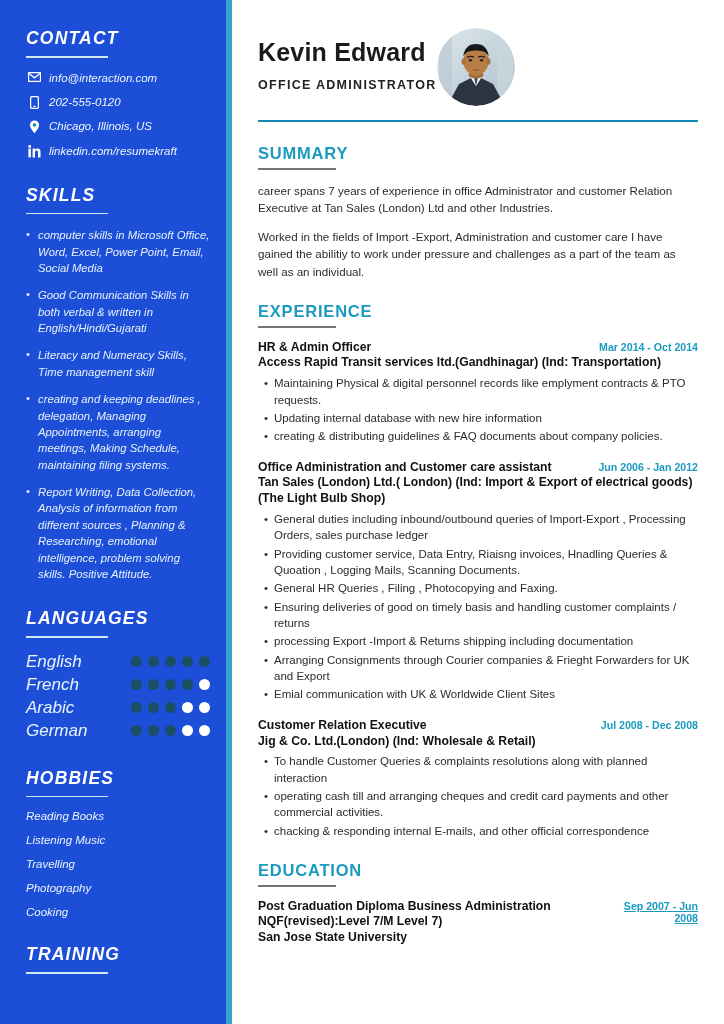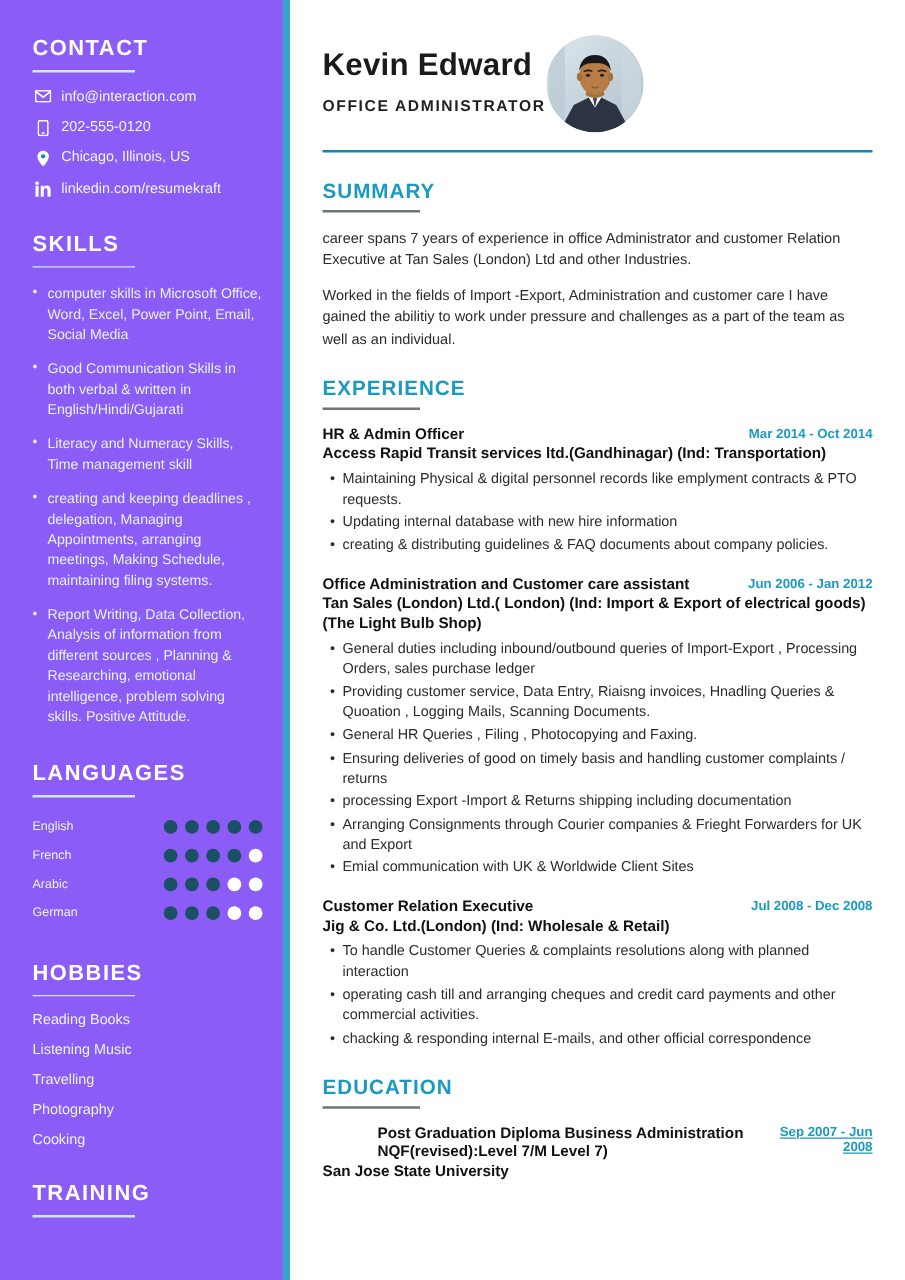--- a/index.html
+++ b/index.html
@@ -18,25 +18,26 @@
     width: 724px;
     height: 1024px;
     display: flex;
     background: #ffffff;
   }
 
   
   .sidebar {
     width: 232px;
     min-width: 232px;
-    background: #8b5cf6;
+    background: #1d4ed8;
     box-sizing: border-box;
     padding: 28px 22px 0 26px;
     color: #ffffff;
     position: relative;
+    font-style: italic;
   }
   .sidebar-edge {
     position: absolute;
     top: 0;
     right: 0;
     width: 6px;
     height: 100%;
     background: #39A3C9;
   }
 
@@ -91,21 +92,21 @@
   .skill-text { flex: 1; }
 
   
   .lang-row {
     display: flex;
     align-items: center;
     height: 22px;
     margin-bottom: 1px;
   }
   .lang-name {
-    font-size: 10px;
+    font-size: 17px;
     color: #e8f5fa;
     width: 126px;
   }
   .dots { display: flex; gap: 6px; }
   .dot {
     width: 11px;
     height: 11px;
     border-radius: 50%;
     background: #ffffff;
   }
@@ -228,21 +229,20 @@
     min-width: 16px;
     padding-left: 6px;
     box-sizing: border-box;
   }
   .jb-txt { flex: 1; }
 
   .edu-top {
     display: flex;
     justify-content: flex-end;
     align-items: flex-start;
-    margin-left: 44px;
   }
   .edu-title {
     font-size: 12.2px;
     font-weight: bold;
     color: #111111;
     line-height: 1.3;
     flex: 1;
     padding-right: 10px;
   }
   .edu-date {

